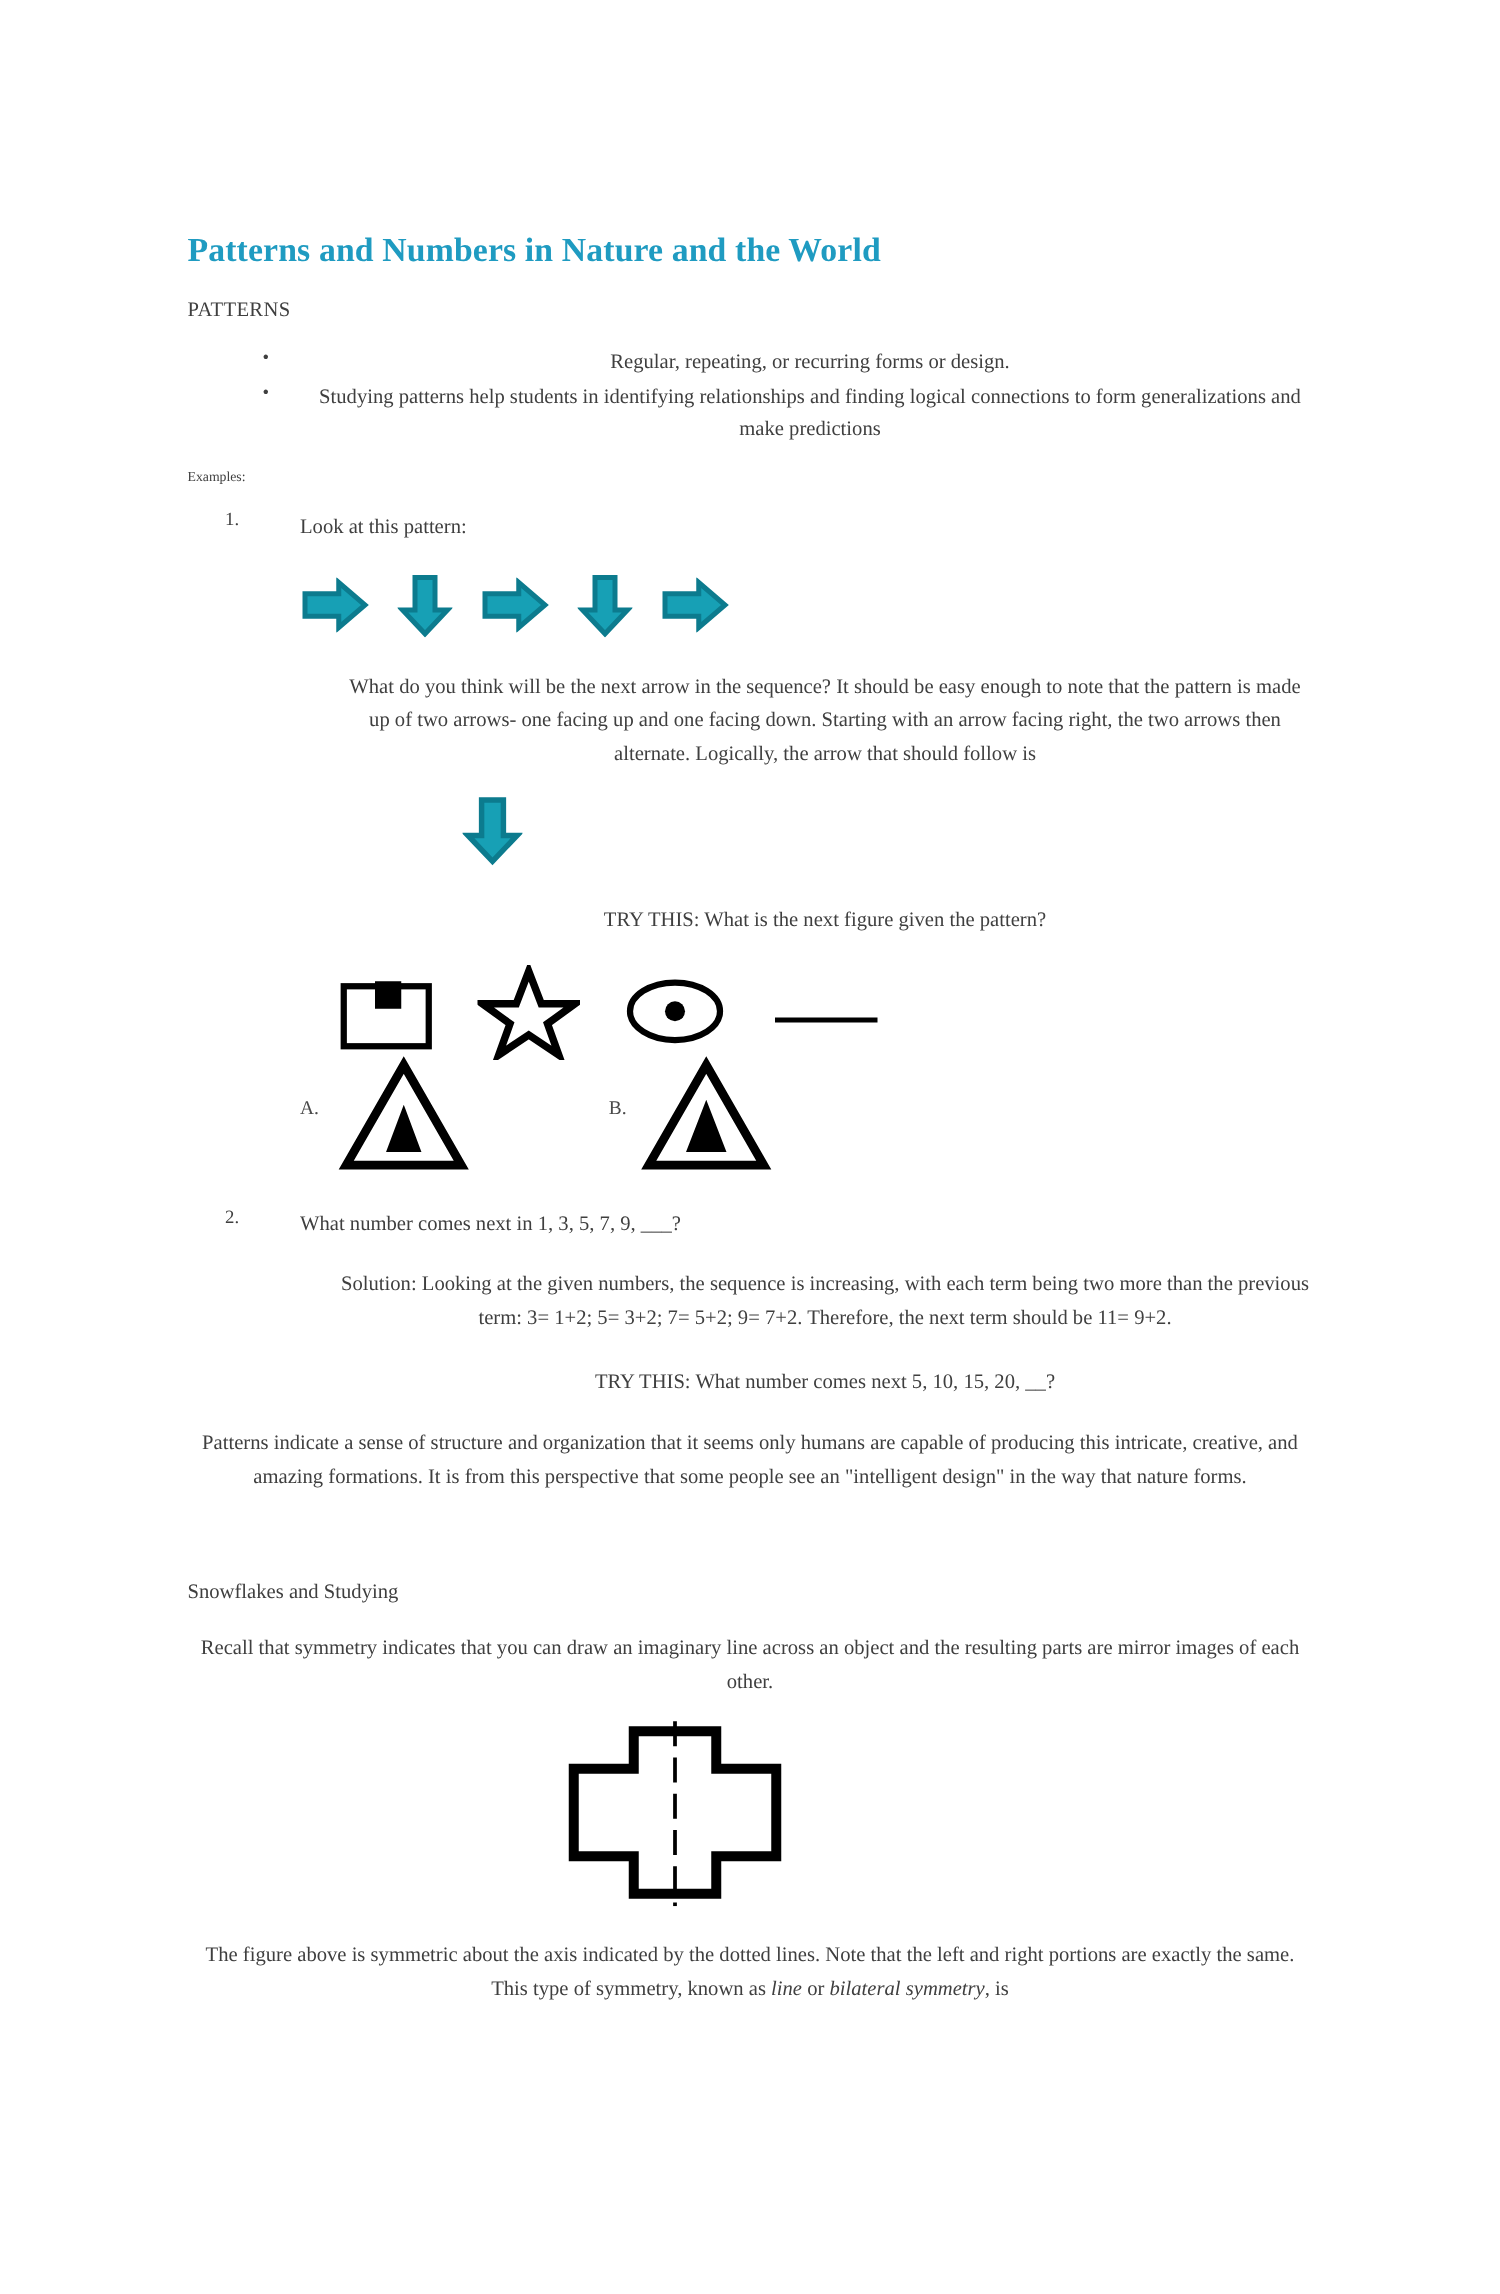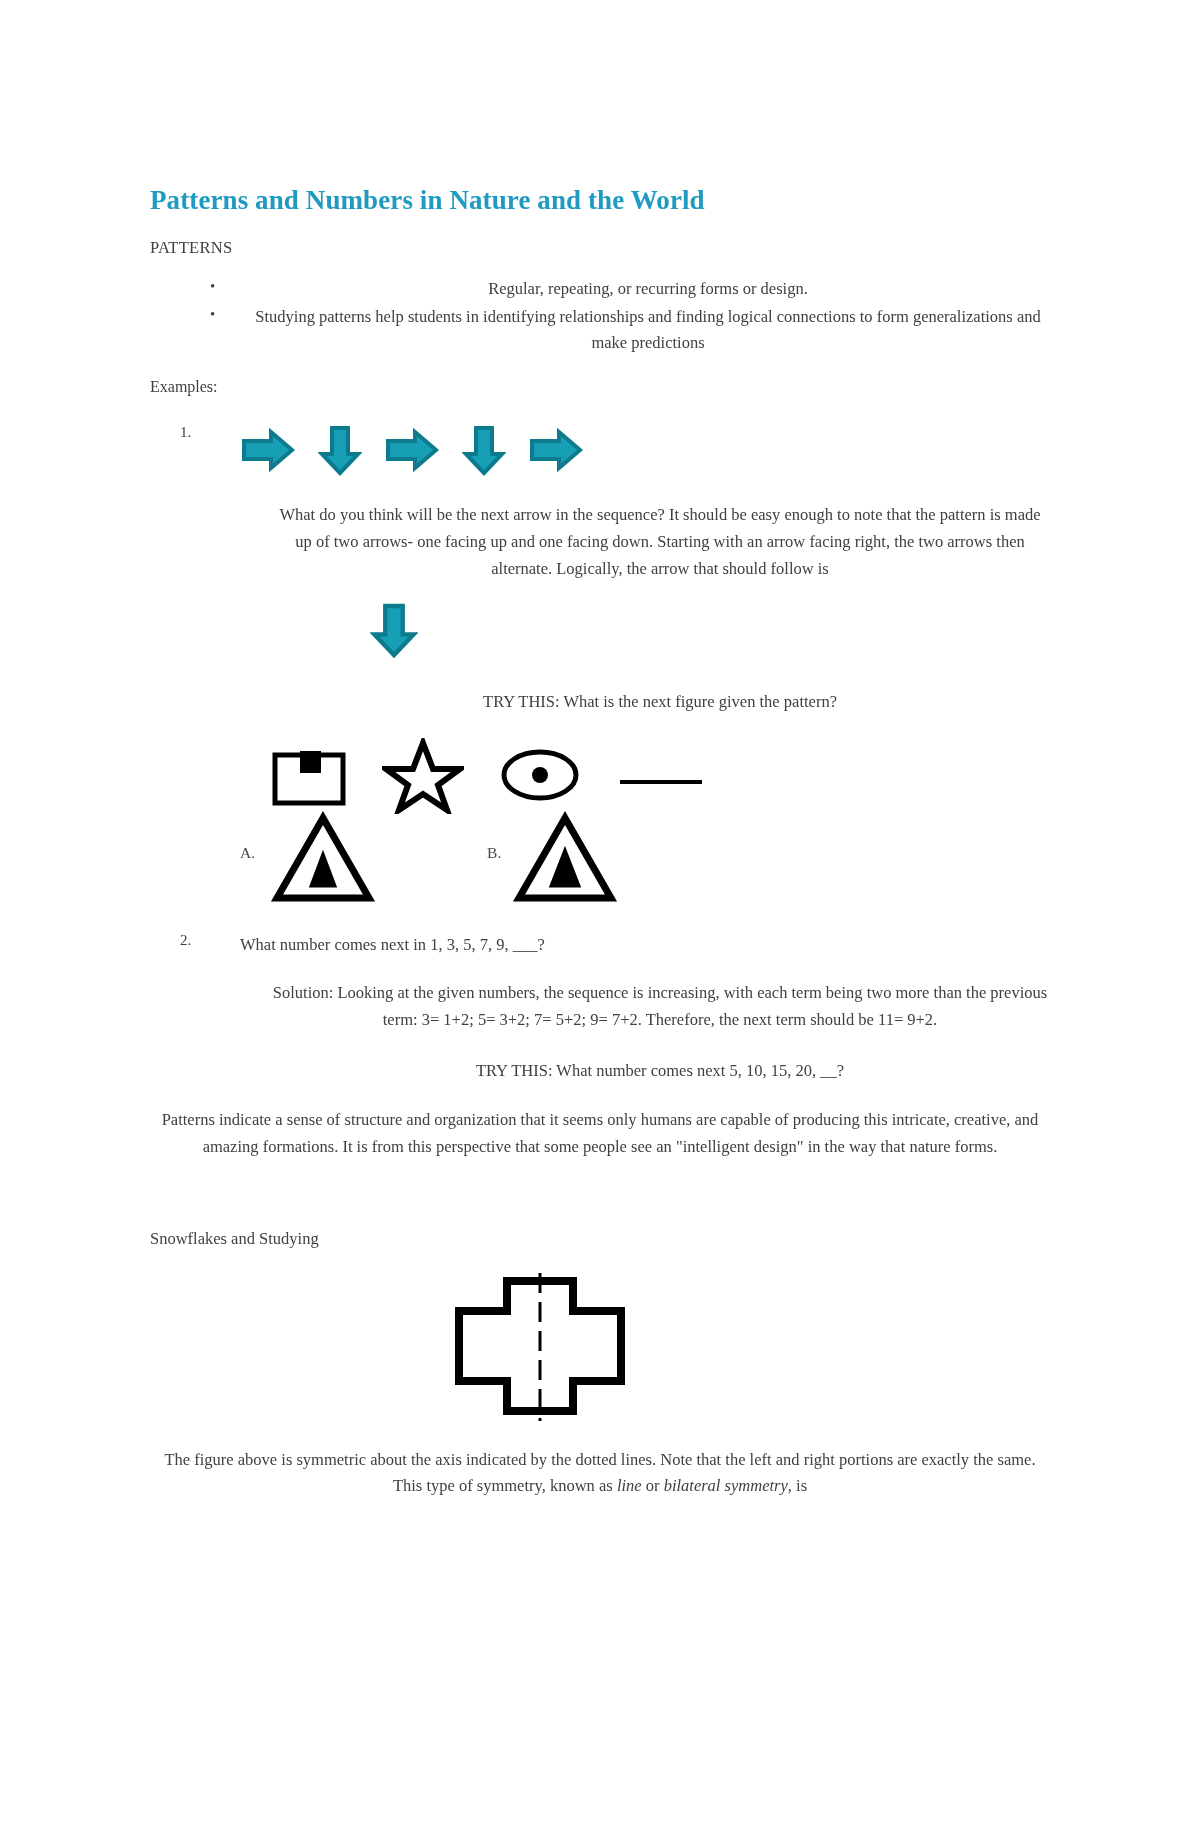--- a/index.html
+++ b/index.html
@@ -24,21 +24,21 @@
   }
   .doc-title {
     color: #1f9bc1;
     font-size: 27px;
     font-weight: bold;
     letter-spacing: 0.1px;
     margin: 0 0 22px 0;
     line-height: 1.15;
   }
   .para {
-    font-size: 16px;
+    font-size: 11px;
     line-height: 1.62;
     margin: 0 0 16px 0;
     color: #3f3f3f;
   }
   .section-label {
     font-size: 16.5px;
     margin: 0 0 18px 0;
     color: #3f3f3f;
     letter-spacing: 0.3px;
   }
@@ -154,20 +154,21 @@
   <ul class="bullets">
     <li>Regular, repeating, or recurring forms or design.</li>
     <li>Studying patterns help students in identifying relationships and finding logical connections to form generalizations and make predictions</li>
   </ul>
 
   <p class="para">Examples:</p>
 
   <ol class="numbered">
 
     <li>
+      <p class="item-head">Look at this pattern:</p>
 
       <div class="figure-row">
 
         <svg class="arrow-svg" width="56" height="44" viewBox="0 0 56 44">
           <path d="M4 13 H31 V4 L52 22 L31 40 V31 H4 Z" fill="#17a0b5" stroke="#0c7b8e" stroke-width="4" stroke-linejoin="miter"></path>
         </svg>
 
         <svg class="arrow-svg" width="44" height="52" viewBox="0 0 44 52">
           <path d="M14 4 H30 V30 H40 L22 49 L4 30 H14 Z" fill="#17a0b5" stroke="#0c7b8e" stroke-width="4" stroke-linejoin="miter"></path>
         </svg>
@@ -243,20 +244,21 @@
     </li>
 
   </ol>
 
   <p class="body-text" style="margin-top:22px;">Patterns indicate a sense of structure and organization that it seems only humans are capable of producing this intricate, creative, and amazing formations. It is from this perspective that some people see an "intelligent design" in the way that nature forms.</p>
 
   <div class="spacer-lg"></div>
 
   <p class="sub-head">Snowflakes and Studying</p>
 
+  <p class="body-text">Recall that symmetry indicates that you can draw an imaginary line across an object and the resulting parts are mirror images of each other.</p>
 
   <div class="cross-wrap">
     <svg width="190" height="150" viewBox="0 0 190 150">
       <path d="M62 10 H128 V40 H176 V110 H128 V140 H62 V110 H14 V40 H62 Z" fill="none" stroke="#000" stroke-width="8" stroke-linejoin="miter"></path>
       <line x1="95" y1="2" x2="95" y2="150" stroke="#000" stroke-width="3" stroke-dasharray="20 9"></line>
     </svg>
   </div>
 
   <p class="body-text">
     <span>The figure above is symmetric about the axis indicated by the dotted lines. Note that the left and right portions are exactly the same. This type of symmetry, known as </span><span class="ital">line</span><span> or </span><span class="ital">bilateral symmetry</span><span>, is</span>

